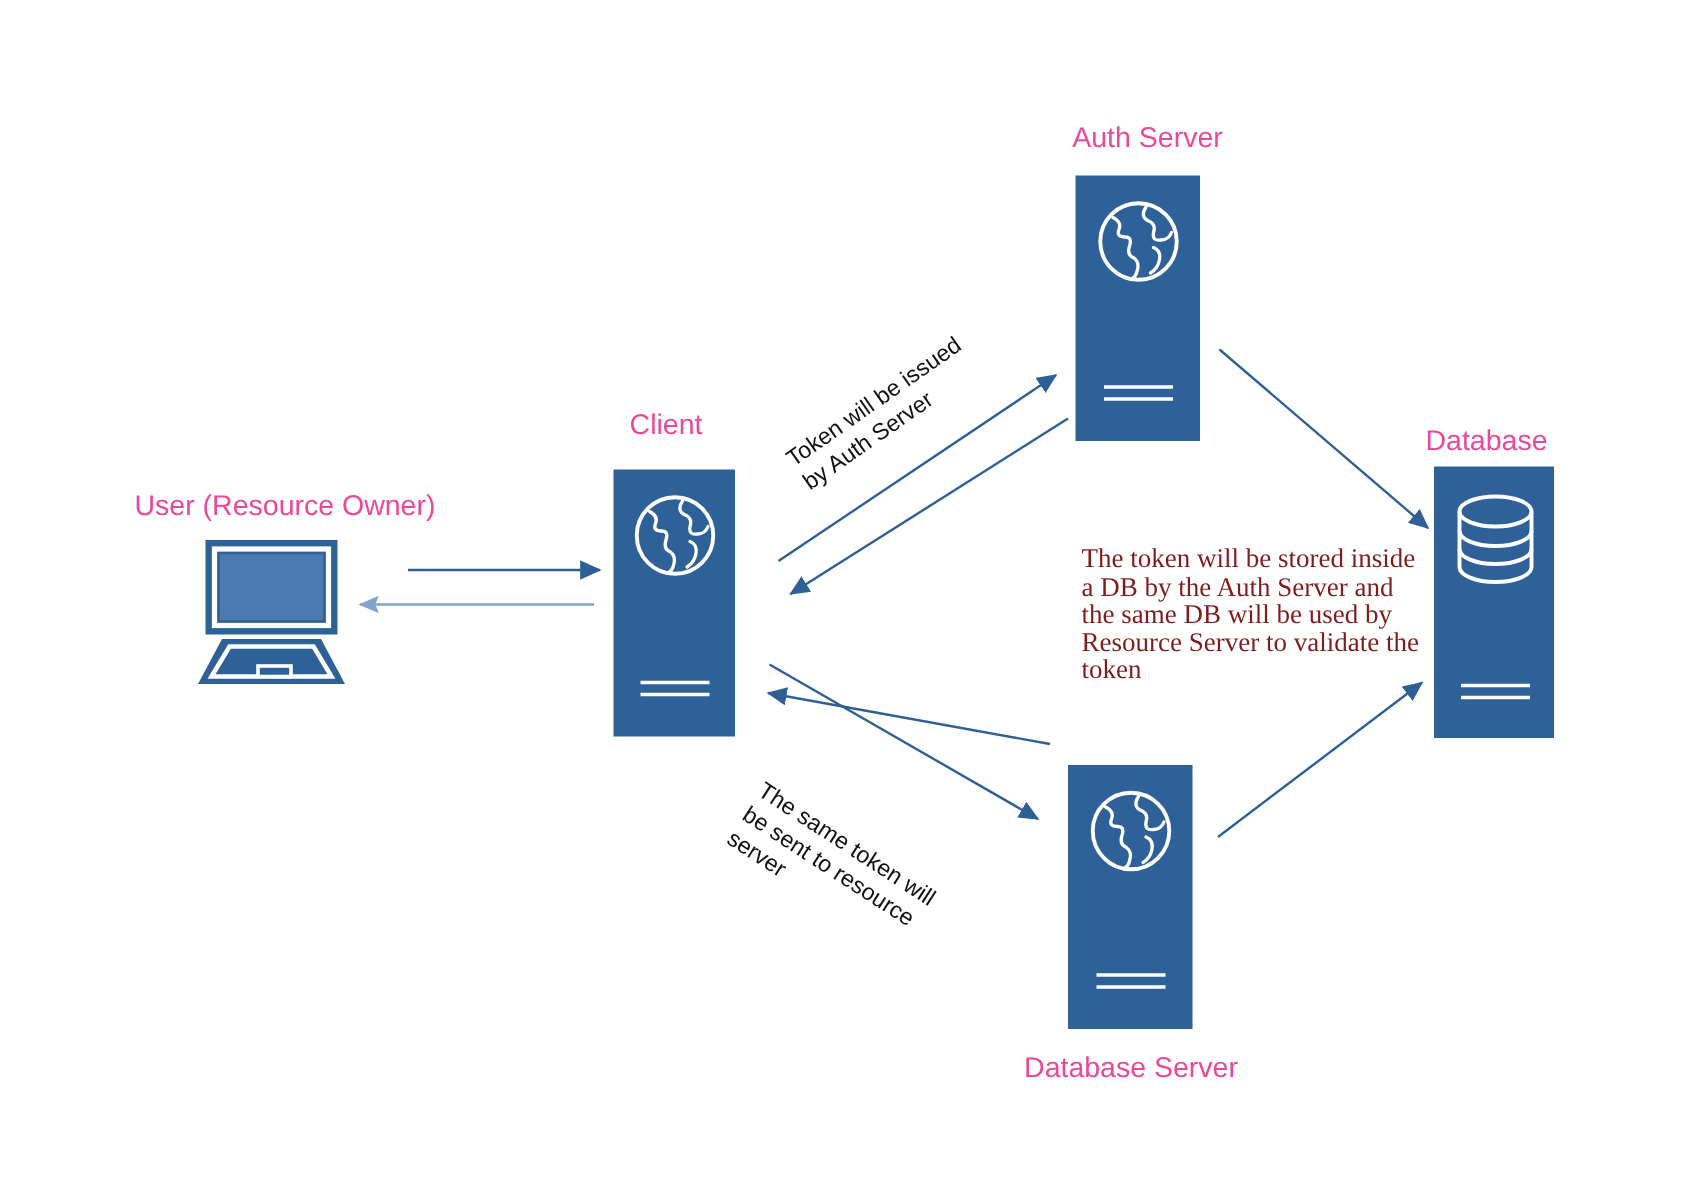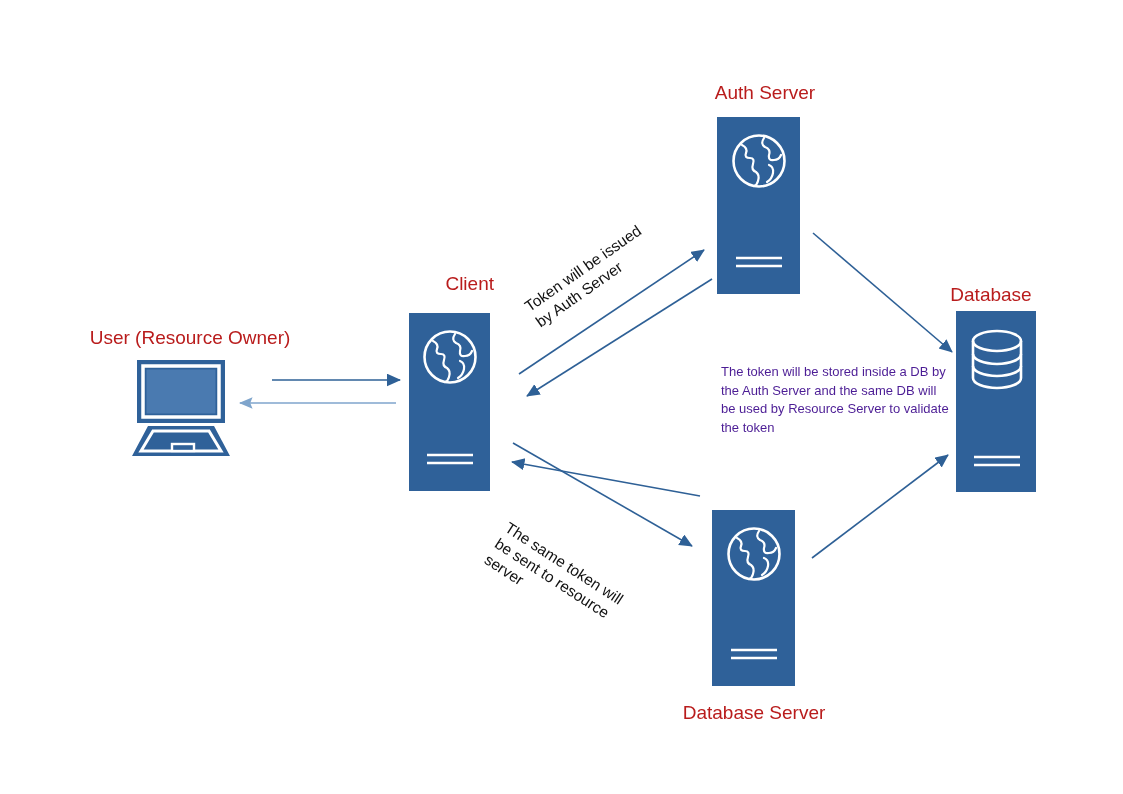--- a/index.html
+++ b/index.html
@@ -15,43 +15,44 @@
     position: relative;
     width: 1123px;
     height: 794px;
     background: #ffffff;
     overflow: hidden;
   }
   .node-label {
     position: absolute;
     font-size: 19px;
     line-height: 22px;
-    color: #b91c1c;
+    color: #ec4899;
     white-space: nowrap;
     text-align: center;
     font-weight: 400;
   }
   .server-box {
     position: absolute;
     background: #2F6199;
   }
   .svg-layer {
     position: absolute;
     left: 0;
     top: 0;
     width: 1123px;
     height: 794px;
     pointer-events: none;
   }
   .note-text {
     position: absolute;
-    font-size: 13px;
+    font-size: 18px;
     line-height: 18.5px;
-    color: #4c1d95;
+    color: #7f1d1d;
     width: 232px;
+    font-family: Liberation Serif, serif;
   }
   .rot-label {
     position: absolute;
     font-size: 15.5px;
     line-height: 19px;
     color: #111111;
     white-space: pre-line;
   }
   .rot-a {
     transform: rotate(-35deg);
@@ -101,21 +102,21 @@
 
   <svg style="position:absolute; left:128px; top:358px; width:110px; height:105px;" viewBox="0 0 110 105">
     <rect x="9" y="2" width="88" height="63" fill="#2F6199"></rect>
     <rect x="15" y="8" width="76" height="51" fill="none" stroke="#ffffff" stroke-width="3.5"></rect>
     <rect x="18.5" y="11.5" width="69" height="44" fill="#4A7AB0"></rect>
     <path d="M4 98 L20 68 L86 68 L102 98 Z" fill="#2F6199"></path>
     <path d="M13 93 L25 73 L81 73 L93 93 Z" fill="none" stroke="#ffffff" stroke-width="3"></path>
     <rect x="44" y="86" width="22" height="7" fill="#2F6199" stroke="#ffffff" stroke-width="2.4"></rect>
   </svg>
 
-  <div class="node-label" style="left:394px; top:273px; width:100px;text-align:right;">Client</div>
+  <div class="node-label" style="left:394px; top:273px; width:100px;">Client</div>
 
   <div class="server-box" style="left:409px; top:313px; width:81px; height:178px;"></div>
   <svg style="position:absolute; left:420px; top:327px; width:60px; height:60px;" viewBox="0 0 60 60">
     <circle cx="30" cy="30" r="25.5" fill="none" stroke="#ffffff" stroke-width="2.6"></circle>
     <path d="M13 14 Q19 17 17 22 Q15 27 21 27 Q26 27 24 33 Q22 39 27 41 Q31 44 29 50 Q28 54 25 55" fill="none" stroke="#ffffff" stroke-width="2.2" stroke-linecap="round"></path>
     <path d="M35 7 Q31 13 36 16 Q42 18 40 24 Q39 30 45 29 Q50 29 52 24" fill="none" stroke="#ffffff" stroke-width="2.2" stroke-linecap="round"></path>
     <path d="M40 34 Q45 36 44 42 Q43 48 38 51" fill="none" stroke="#ffffff" stroke-width="2.2" stroke-linecap="round"></path>
   </svg>
   <svg style="position:absolute; left:425px; top:450px; width:50px; height:20px;" viewBox="0 0 50 20">
     <line x1="2" y1="5" x2="48" y2="5" stroke="#ffffff" stroke-width="2.4"></line>

